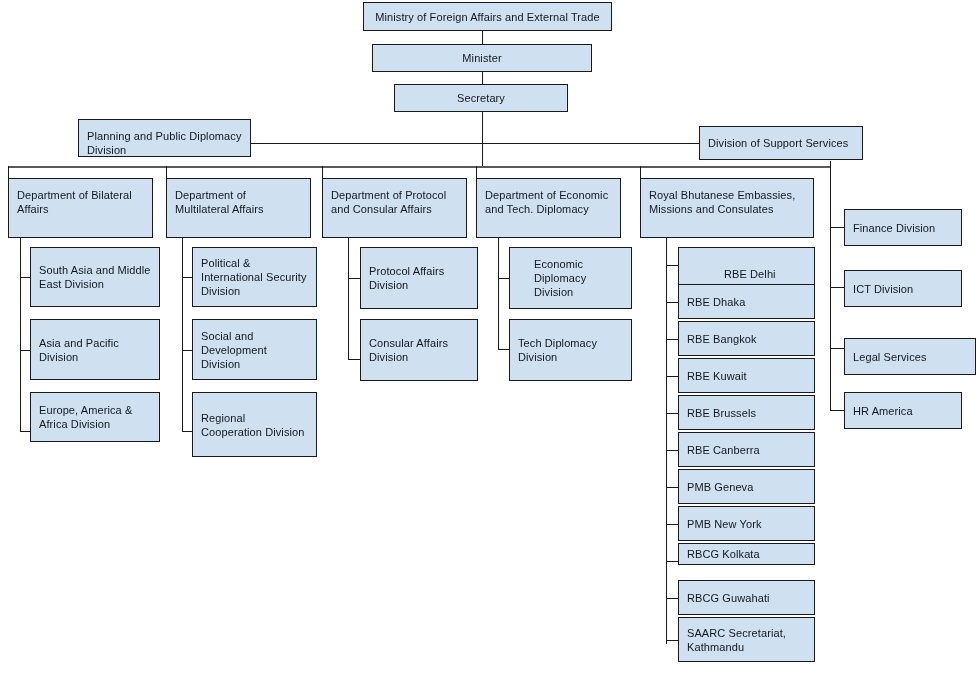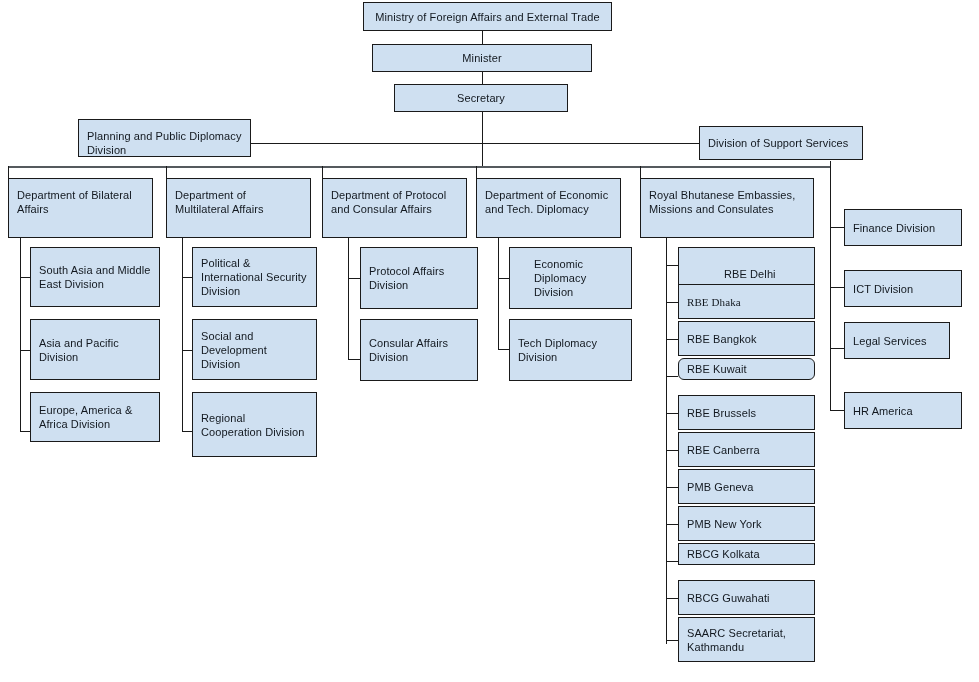--- a/index.html
+++ b/index.html
@@ -135,30 +135,30 @@
   <div class="node" style="left:192px; top:392px; width:125px; height:65px;">Regional Cooperation Division</div>
 
   <div class="node" style="left:360px; top:247px; width:118px; height:62px;">Protocol Affairs Division</div>
   <div class="node" style="left:360px; top:319px; width:118px; height:62px;">Consular Affairs Division</div>
 
   <div class="node" style="left:509px; top:247px; width:123px; height:62px;padding-left:24px;">Economic Diplomacy Division</div>
   <div class="node" style="left:509px; top:319px; width:123px; height:62px;">Tech Diplomacy Division</div>
 
   <div id="mission-nodes">
       <div class="node" style="left: 678px; top: 247px; width: 137px; height: 53px; padding-left: 45px;">RBE Delhi</div>
-      <div class="node" style="left: 678px; top: 284px; width: 137px; height: 35px; font-family: Liberation Serif, serif;">RBE Dhaka</div>
+      <div class="node" style="left: 678px; top: 284px; width: 137px; height: 35px;">RBE Dhaka</div>
       <div class="node" style="left: 678px; top: 321px; width: 137px; height: 35px;">RBE Bangkok</div>
-      <div class="node" style="left: 678px; top: 358px; width: 137px; height: 22px; border-radius: 6px;">RBE Kuwait</div>
+      <div class="node" style="left: 678px; top: 358px; width: 137px; height: 35px;">RBE Kuwait</div>
       <div class="node" style="left: 678px; top: 395px; width: 137px; height: 35px;">RBE Brussels</div>
       <div class="node" style="left: 678px; top: 432px; width: 137px; height: 35px;">RBE Canberra</div>
       <div class="node" style="left: 678px; top: 469px; width: 137px; height: 35px;">PMB Geneva</div>
       <div class="node" style="left: 678px; top: 506px; width: 137px; height: 35px;">PMB New York</div>
       <div class="node" style="left: 678px; top: 543px; width: 137px; height: 22px;">RBCG Kolkata</div>
       <div class="node" style="left: 678px; top: 580px; width: 137px; height: 35px;">RBCG Guwahati</div>
       <div class="node" style="left: 678px; top: 617px; width: 137px; height: 45px;">SAARC Secretariat, Kathmandu</div>
     </div>
 
   <div class="node" style="left:844px; top:209px; width:118px; height:37px;">Finance Division</div>
   <div class="node" style="left:844px; top:270px; width:118px; height:37px;">ICT Division</div>
-  <div class="node" style="left:844px; top:322px; width:106px; height:37px;">Legal Services</div>
+  <div class="node" style="left:844px; top:338px; width:132px; height:37px;">Legal Services</div>
   <div class="node" style="left:844px; top:392px; width:118px; height:37px;">HR America</div>
 
 </div>
 
 </body></html>

